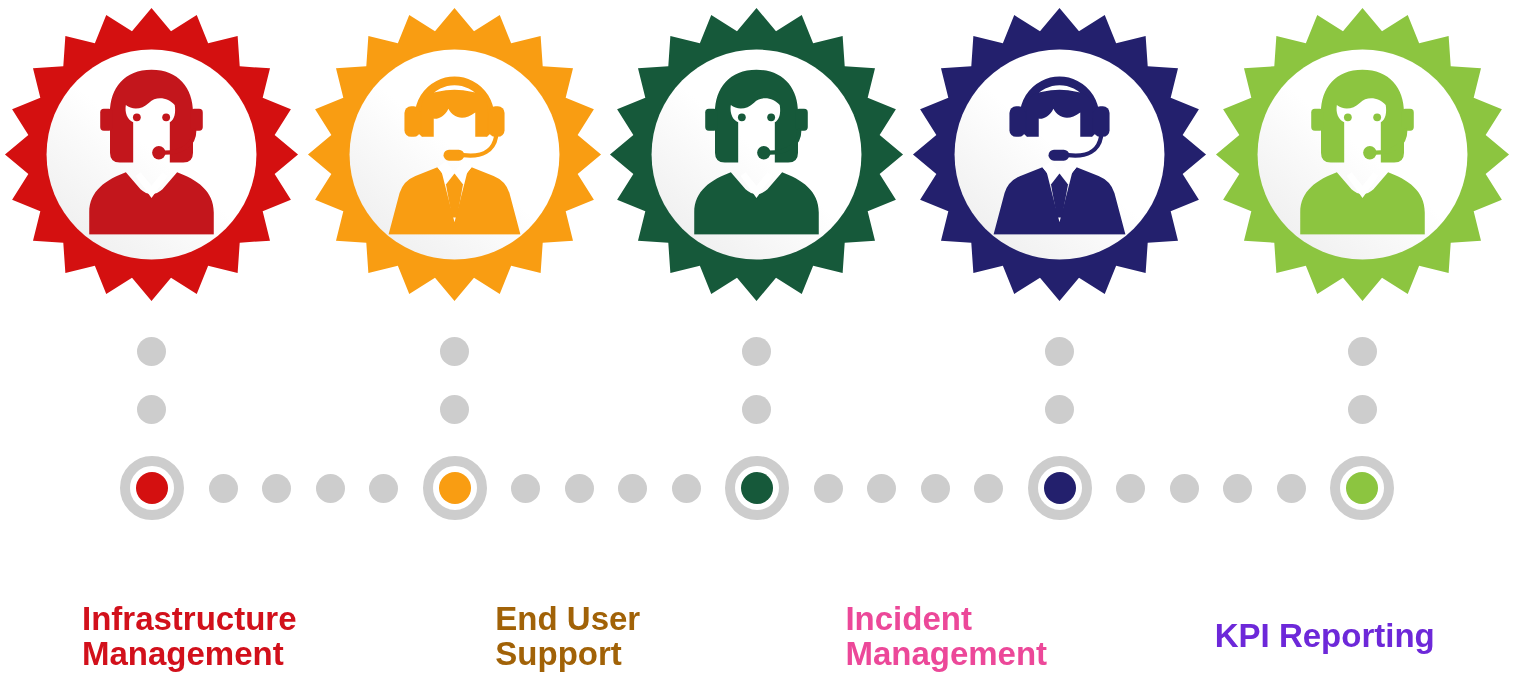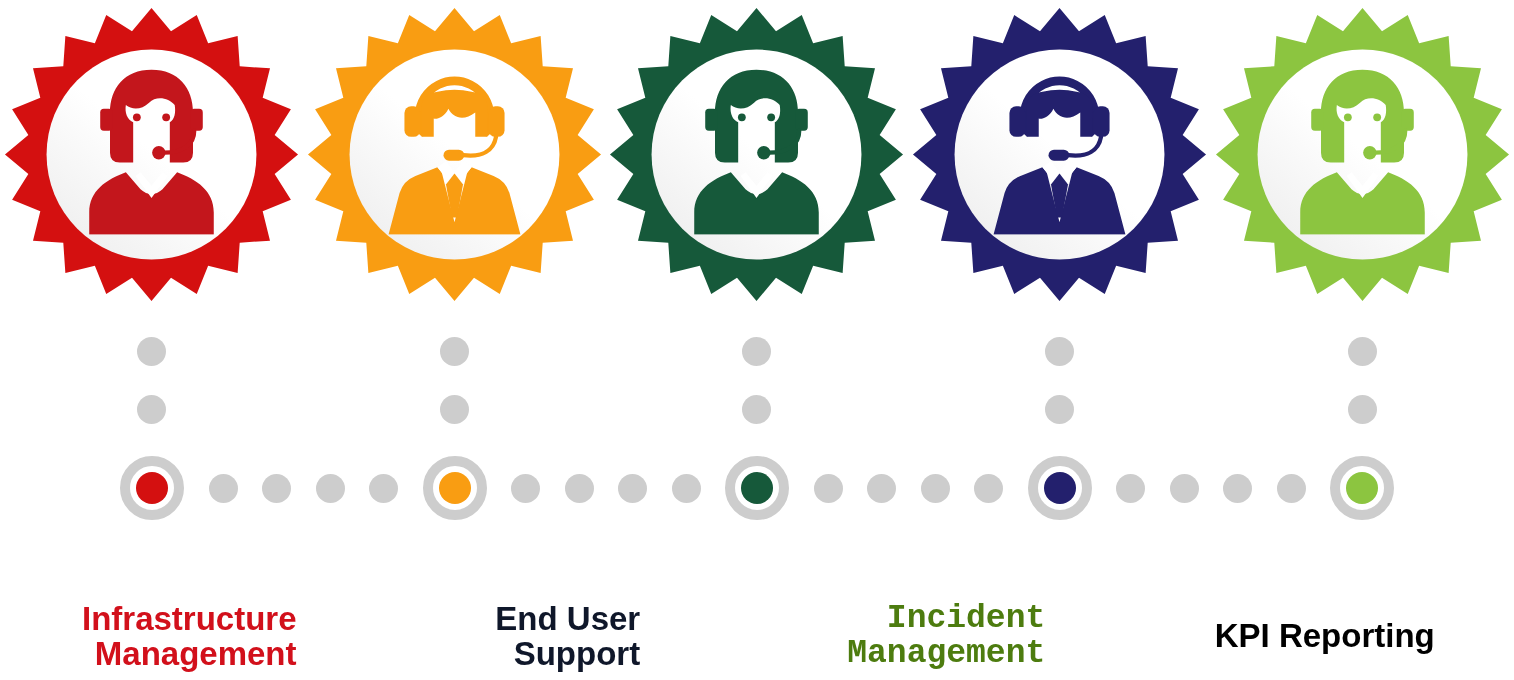--- a/index.html
+++ b/index.html
@@ -15,21 +15,21 @@
   .vdots{display:flex;flex-direction:column;align-items:center;gap:29px;margin-top:34px;}
   .vdot,.hdot{width:29px;height:29px;border-radius:50%;background:var(--gray);flex:0 0 auto;}
   #timeline{position:absolute;top:456px;left:120px;width:1274px;height:64px;
     display:flex;justify-content:space-between;align-items:center;}
   .node{box-sizing:border-box;width:64px;height:64px;border-radius:50%;
     border:10px solid var(--gray);display:flex;align-items:center;justify-content:center;
     background:transparent;flex:0 0 auto;}
   .node-dot{width:32px;height:32px;border-radius:50%;}
   #labels-row{top:593px;}
   .label{flex:1;height:87px;display:flex;align-items:center;justify-content:center;
-    text-align:right;font-weight:bold;font-size:33px;line-height:1.06;white-space:pre-line;}
+    text-align:left;font-weight:bold;font-size:33px;line-height:1.06;white-space:pre-line;}
   .defs-svg{position:absolute;width:0;height:0;overflow:hidden;}
 </style>
 </head>
 <body>
 
 <svg class="defs-svg" aria-hidden="true">
   <defs>
     <linearGradient id="circleGrad" x1="0" y1="1" x2="0.85" y2="0">
       <stop offset="0" stop-color="#ebebeb"></stop>
       <stop offset="0.55" stop-color="#ffffff"></stop>
@@ -168,19 +168,19 @@
       <span class="hdot"></span>
       <span class="hdot"></span>
       <span class="hdot"></span>
       <div class="node">
         <span class="node-dot" style="background: rgb(140, 197, 64);"></span>
       </div>
     </div>
   <div class="row" id="labels-row">
       <div class="label" style="color: rgb(210, 16, 27);">Infrastructure
 Management</div>
-      <div class="label" style="color: #0f172a;">End User
+      <div class="label" style="color: #a16207;">End User
 Support</div>
-      <div class="label" style="color: #4d7c0f; font-family: Liberation Mono, monospace;">Incident
+      <div class="label" style="color: #ec4899;">Incident
 Management</div>
-      <div class="label" style="color: #000000;">KPI Reporting</div>
+      <div class="label" style="color: #6d28d9;">KPI Reporting</div>
     </div>
 </div>
 
 </body></html>

